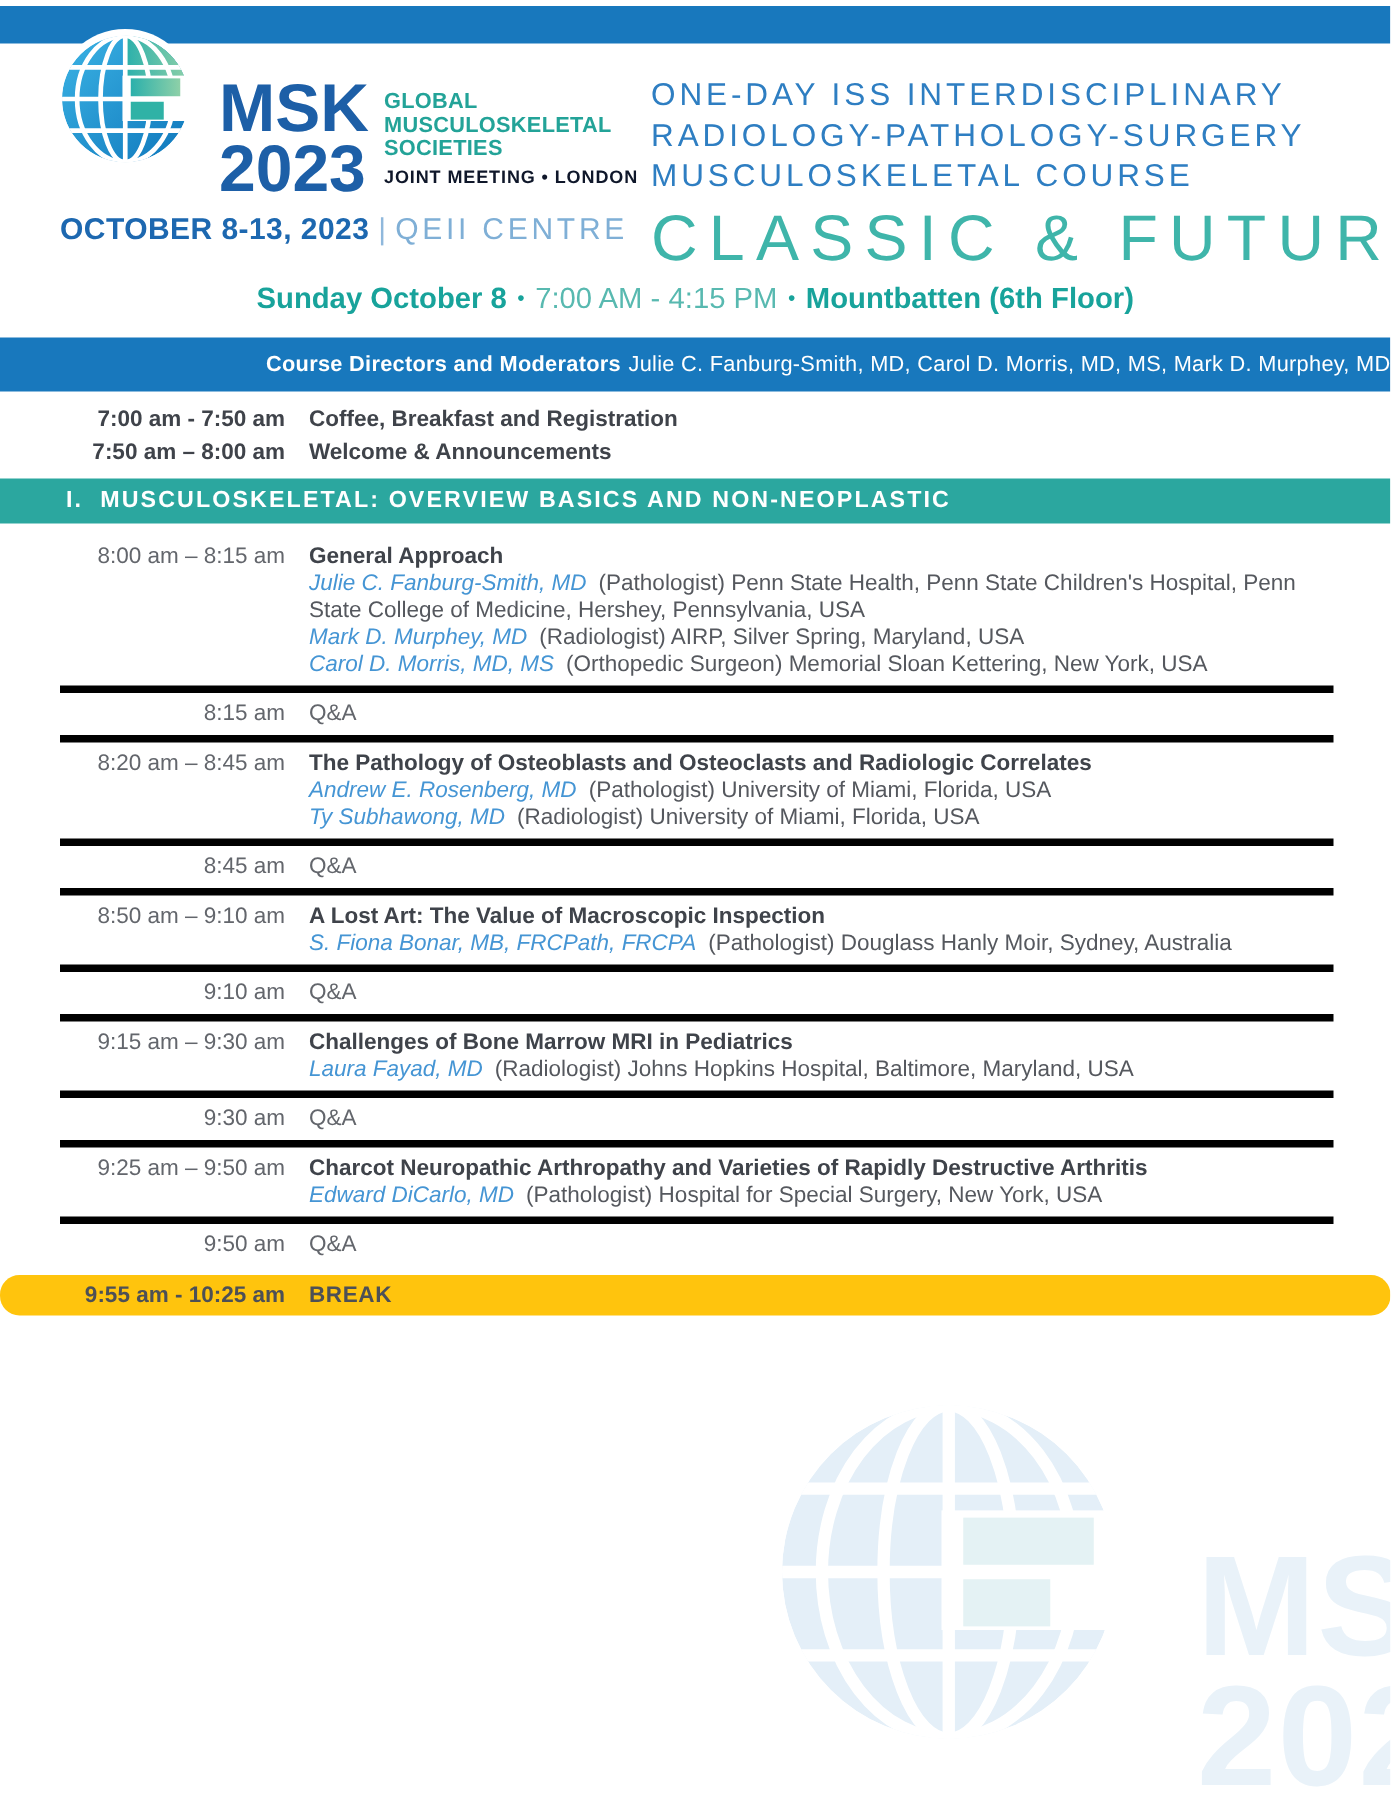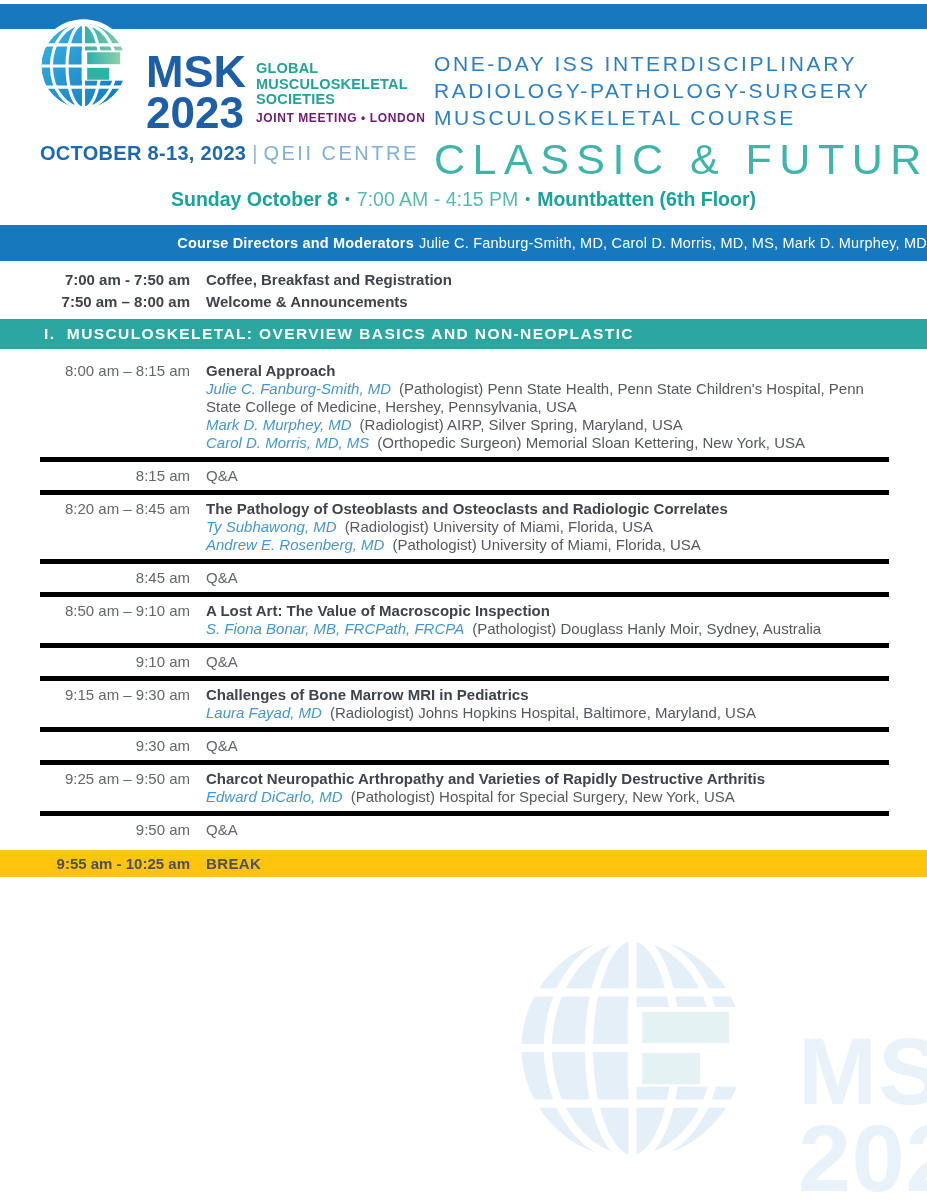--- a/index.html
+++ b/index.html
@@ -9,21 +9,21 @@
   .top-bar{position:absolute;top:4px;left:0;width:100%;height:25px;background:#1878bd;}
   
   .masthead{position:relative;height:178px;}
   .brand{position:absolute;left:34px;top:16px;display:flex;align-items:flex-start;}
   .globe{width:110px;height:100px;flex:none;}
   .brand-text{margin:36px 10px 0 2px;color:#1d5fa7;font-weight:800;line-height:.9;}
   .brand-text .msk{font-size:45px;letter-spacing:0;}
   .brand-text .year{font-size:44px;letter-spacing:0;}
   .org{margin-top:45px;}
   .org .org-line{color:#23a398;font-weight:800;font-size:14.5px;line-height:15.5px;letter-spacing:.2px;}
-  .org .meeting{color:#701a75;font-weight:800;font-size:12px;letter-spacing:.6px;margin-top:3px;}
+  .org .meeting{color:#0f172a;font-weight:800;font-size:12px;letter-spacing:.6px;margin-top:3px;}
   .dates-line{position:absolute;left:40px;top:142px;font-size:20px;white-space:nowrap;}
   .dates-line .dates{color:#1d68b0;font-weight:800;letter-spacing:.3px;}
   .dates-line .sep{color:#8fb8dc;padding:0 6px;font-weight:300;}
   .dates-line .venue{color:#7fafd6;letter-spacing:2.5px;font-weight:400;}
   .course-title{position:absolute;left:434px;top:50px;}
   .ct-line{color:#2e7ec2;font-size:21px;line-height:27px;letter-spacing:2.6px;font-weight:400;}
   .ct-sub{color:#3fb5aa;font-size:43px;letter-spacing:7.5px;font-weight:300;margin-top:4px;white-space:nowrap;}
   
   .day-bar{text-align:center;font-size:19.5px;color:#18a39b;margin:10px 0 14px 0;white-space:nowrap;}
   .day-bar .b{font-weight:bold;}
@@ -43,21 +43,21 @@
   .row .title{font-weight:bold;font-size:15px;line-height:18px;color:#3f434a;}
   .row.qa .title{font-weight:normal;color:#63666c;}
   .speaker{font-size:15px;line-height:18px;color:#55585e;}
   .speaker .name{color:#4595d4;font-style:italic;margin-right:8px;}
   .rows.pre .row{padding:2px 0;border-top:none;}
   .rows.pre .time,.rows.pre .title{font-weight:bold;color:#3f434a;}
   
   .section-bar{background:#2ba79f;color:#fff;font-weight:bold;font-size:15.5px;
                letter-spacing:1.4px;padding:6px 12px 6px 44px;white-space:pre;}
   
-  .break-bar{background:#ffc40d;display:flex;padding:5px 0;margin-left:0;}
+  .break-bar{background:#ffc40d;display:flex;padding:5px 0;margin-left:0;border-radius:13px;}
   .break-bar .time{width:150px;flex:none;text-align:right;margin-left:40px;margin-right:16px;
                    font-weight:bold;font-size:15px;color:#4d5056;}
   .break-bar .label{font-weight:bold;font-size:15px;color:#4d5056;letter-spacing:.4px;}
   
   .watermark{position:absolute;left:502px;top:916px;display:flex;pointer-events:none;}
   .wm-globe{width:290px;height:264px;flex:none;}
   .wm-text{margin:112px 0 0 6px;font-weight:800;line-height:.92;font-size:95px;
            color:#e9f2f9;letter-spacing:1px;}
 </style>
 </head>
@@ -160,22 +160,22 @@
       <div class="row qa">
         <div class="time">8:15 am</div>
         <div class="content">
           <div class="title">Q&amp;A</div>
         </div>
       </div>
       <div class="row">
         <div class="time">8:20 am – 8:45 am</div>
         <div class="content">
           <div class="title">The Pathology of Osteoblasts and Osteoclasts and Radiologic Correlates</div>
+          <div class="speaker"><span class="name">Andrew E. Rosenberg, MD</span><span class="aff">(Pathologist) University of Miami, Florida, USA</span></div>
           <div class="speaker"><span class="name">Ty Subhawong, MD</span><span class="aff">(Radiologist) University of Miami, Florida, USA</span></div>
-          <div class="speaker"><span class="name">Andrew E. Rosenberg, MD</span><span class="aff">(Pathologist) University of Miami, Florida, USA</span></div>
         </div>
       </div>
       <div class="row qa">
         <div class="time">8:45 am</div>
         <div class="content">
           <div class="title">Q&amp;A</div>
         </div>
       </div>
       <div class="row">
         <div class="time">8:50 am – 9:10 am</div>

